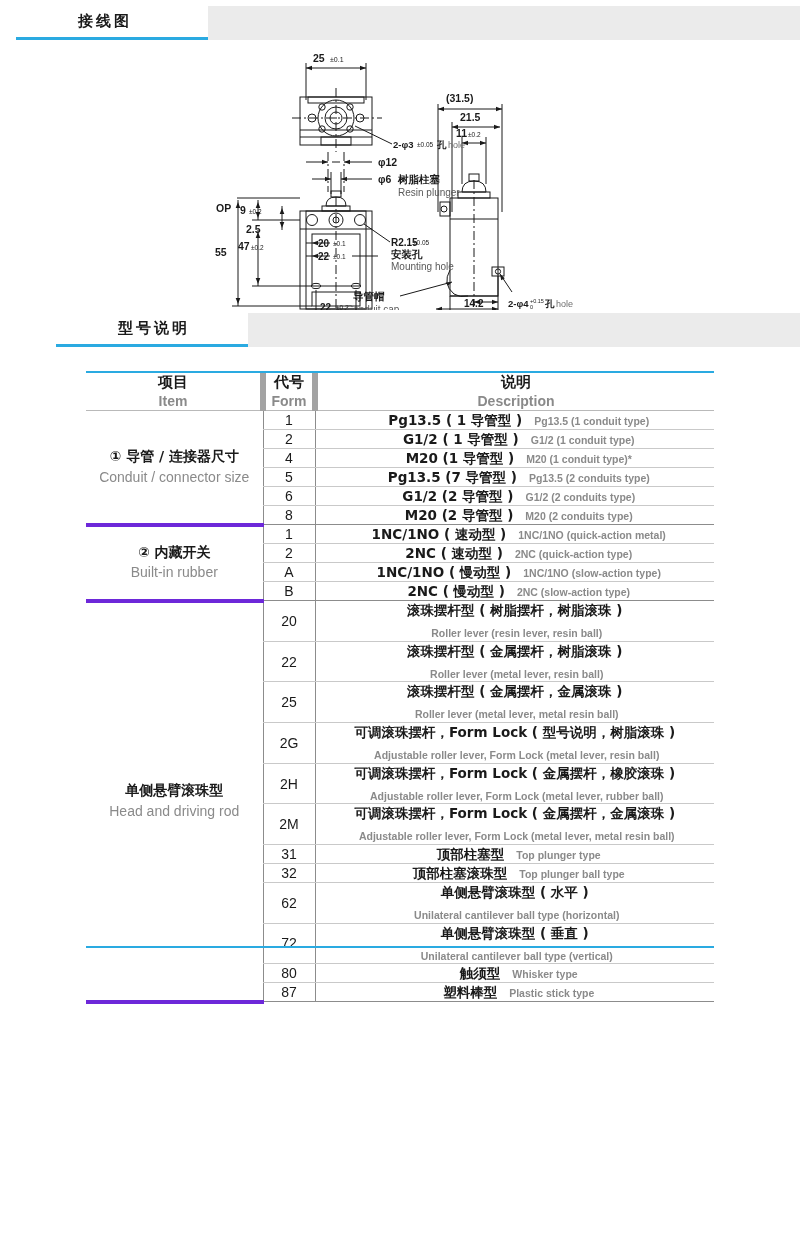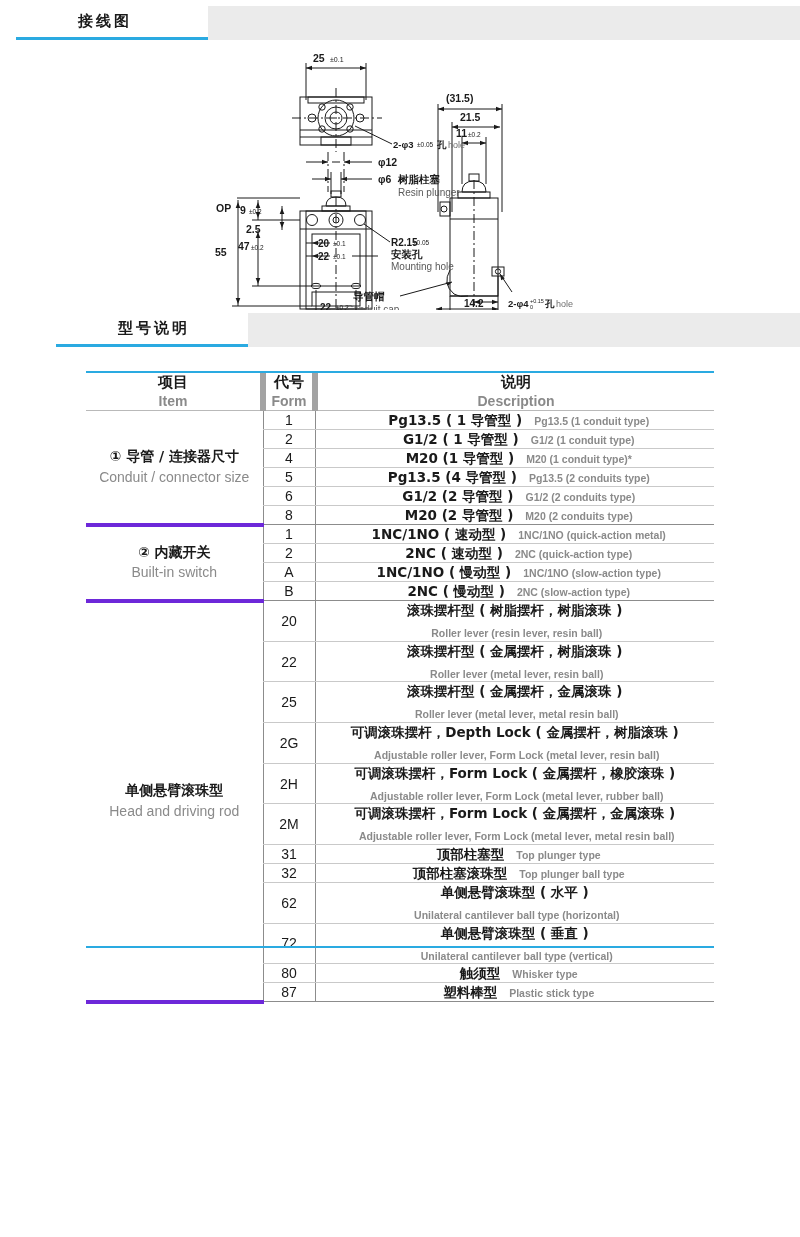--- a/index.html
+++ b/index.html
@@ -433,34 +433,34 @@
       <tr>
         <td class="code-cell">2</td>
         <td class="desc-cell inline"><span class="desc-cn">G1/2 ( 1 导管型 )</span><span class="desc-en">G1/2 (1 conduit type)</span></td>
       </tr>
       <tr>
         <td class="code-cell">4</td>
         <td class="desc-cell inline"><span class="desc-cn">M20 (1 导管型 )</span><span class="desc-en">M20 (1 conduit type)*</span></td>
       </tr>
       <tr>
         <td class="code-cell">5</td>
-        <td class="desc-cell inline"><span class="desc-cn">Pg13.5 (4 导管型 )</span><span class="desc-en">Pg13.5 (2 conduits type)</span></td>
+        <td class="desc-cell inline"><span class="desc-cn">Pg13.5 (7 导管型 )</span><span class="desc-en">Pg13.5 (2 conduits type)</span></td>
       </tr>
       <tr>
         <td class="code-cell">6</td>
         <td class="desc-cell inline"><span class="desc-cn">G1/2 (2 导管型 )</span><span class="desc-en">G1/2 (2 conduits type)</span></td>
       </tr>
       <tr class="row-last">
         <td class="code-cell">8</td>
         <td class="desc-cell inline"><span class="desc-cn">M20 (2 导管型 )</span><span class="desc-en">M20 (2 conduits type)</span></td>
       </tr>
       <tr>
         <td class="item-cell" rowspan="4">
           <div class="item-cn">② 内藏开关</div>
-          <div class="item-en">Built-in switch</div>
+          <div class="item-en">Built-in rubber</div>
         </td>
         <td class="code-cell">1</td>
         <td class="desc-cell inline"><span class="desc-cn">1NC/1NO ( 速动型 )</span><span class="desc-en">1NC/1NO (quick-action metal)</span></td>
       </tr>
       <tr>
         <td class="code-cell">2</td>
         <td class="desc-cell inline"><span class="desc-cn">2NC ( 速动型 )</span><span class="desc-en">2NC (quick-action type)</span></td>
       </tr>
       <tr>
         <td class="code-cell">A</td>
@@ -481,21 +481,21 @@
       <tr>
         <td class="code-cell">22</td>
         <td class="desc-cell stacked"><span class="desc-cn">滚珠摆杆型 ( 金属摆杆，树脂滚珠 )</span><span class="desc-en">Roller lever (metal lever, resin ball)</span></td>
       </tr>
       <tr>
         <td class="code-cell">25</td>
         <td class="desc-cell stacked"><span class="desc-cn">滚珠摆杆型 ( 金属摆杆，金属滚珠 )</span><span class="desc-en">Roller lever (metal lever, metal resin ball)</span></td>
       </tr>
       <tr>
         <td class="code-cell">2G</td>
-        <td class="desc-cell stacked"><span class="desc-cn">可调滚珠摆杆，Depth Lock ( 金属摆杆，树脂滚珠 )</span><span class="desc-en">Adjustable roller lever, Form Lock (metal lever, resin ball)</span></td>
+        <td class="desc-cell stacked"><span class="desc-cn">可调滚珠摆杆，Form Lock ( 型号说明，树脂滚珠 )</span><span class="desc-en">Adjustable roller lever, Form Lock (metal lever, resin ball)</span></td>
       </tr>
       <tr>
         <td class="code-cell">2H</td>
         <td class="desc-cell stacked"><span class="desc-cn">可调滚珠摆杆，Form Lock ( 金属摆杆，橡胶滚珠 )</span><span class="desc-en">Adjustable roller lever, Form Lock (metal lever, rubber ball)</span></td>
       </tr>
       <tr>
         <td class="code-cell">2M</td>
         <td class="desc-cell stacked"><span class="desc-cn">可调滚珠摆杆，Form Lock ( 金属摆杆，金属滚珠 )</span><span class="desc-en">Adjustable roller lever, Form Lock (metal lever, metal resin ball)</span></td>
       </tr>
       <tr>

